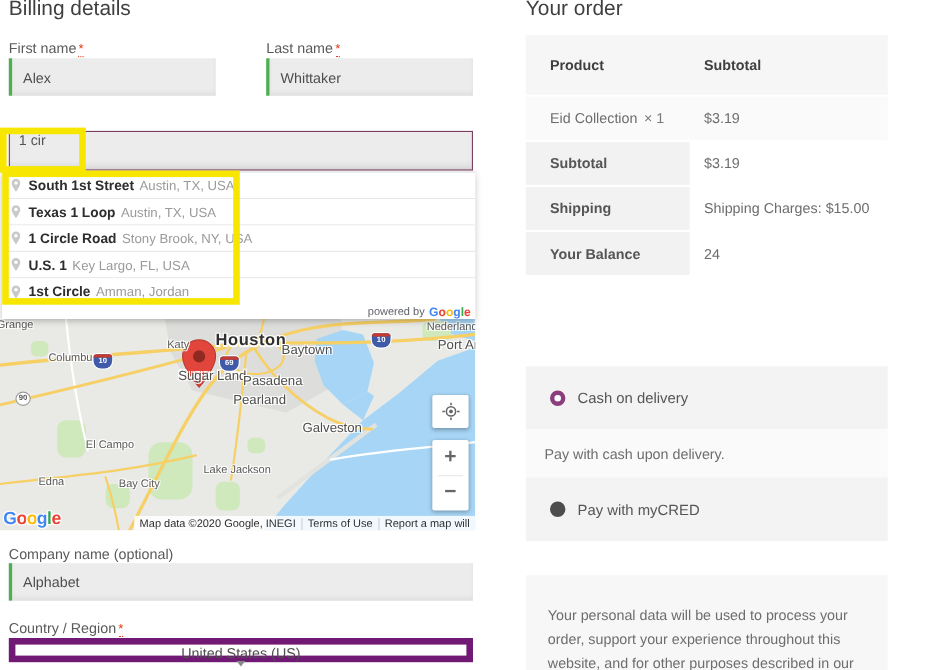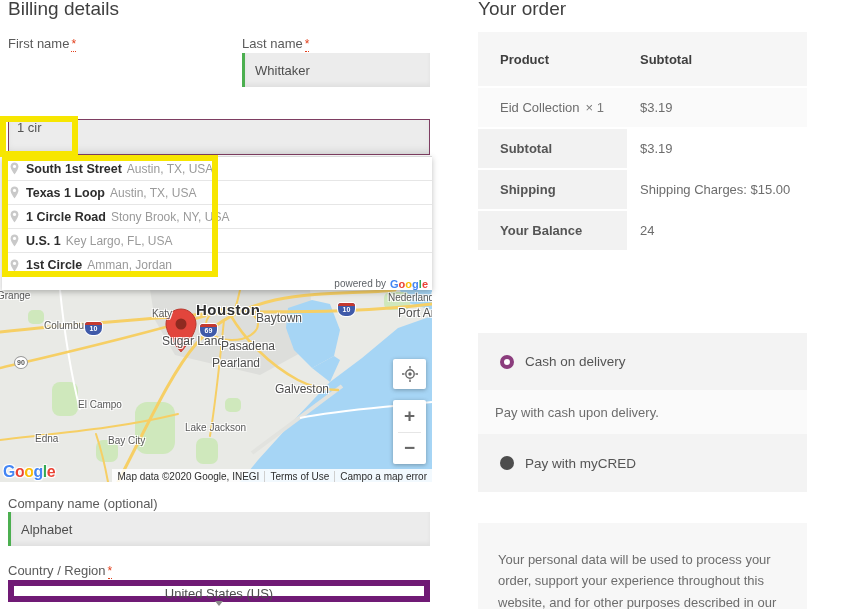--- a/index.html
+++ b/index.html
@@ -104,20 +104,23 @@
 </style>
 </head>
 <body>
 
 <div class="page">
 
   <h1 class="section-title" style="left:8px; top:-2px;">Billing details</h1>
 
   <div class="flabel" style="left:8px; top:36px;">
     <span>First name</span><span class="req">*</span>
+  </div>
+  <div class="ginput" style="left:8px; top:53px; width:188px; height:34px;">
+    <span>Alex</span>
   </div>
 
   <div class="flabel" style="left:242px; top:36px;">
     <span>Last name</span><span class="req">*</span>
   </div>
   <div class="ginput" style="left:242px; top:53px; width:188px; height:34px;">
     <span>Whittaker</span>
   </div>
 
   <div class="flabel" style="left:8px; top:121px;">Selected Location</div>
@@ -241,21 +244,21 @@
     <div class="ctl-zoom">
       <div class="zbtn">+</div>
       <div class="zdiv"></div>
       <div class="zbtn">−</div>
     </div>
 
     <span class="maplogo"><span style="color: rgb(66, 133, 244);">G</span><span style="color: rgb(234, 67, 53);">o</span><span style="color: rgb(251, 188, 5);">o</span><span style="color: rgb(66, 133, 244);">g</span><span style="color: rgb(52, 168, 83);">l</span><span style="color: rgb(234, 67, 53);">e</span></span>
     <div class="attr">
       <span>Map data ©2020 Google, INEGI</span>
       <span class="sep">Terms of Use</span>
-      <span class="sep">Campo a map error</span>
+      <span class="sep">Report a map will</span>
     </div>
   </div>
 
   <div class="flabel" style="left:8px; top:496px;">Company name (optional)</div>
   <div class="ginput" style="left:8px; top:512px; width:422px; height:34px;">
     <span>Alphabet</span>
   </div>
 
   <div class="flabel" style="left:8px; top:563px;">
     <span>Country / Region</span><span class="req">*</span>

